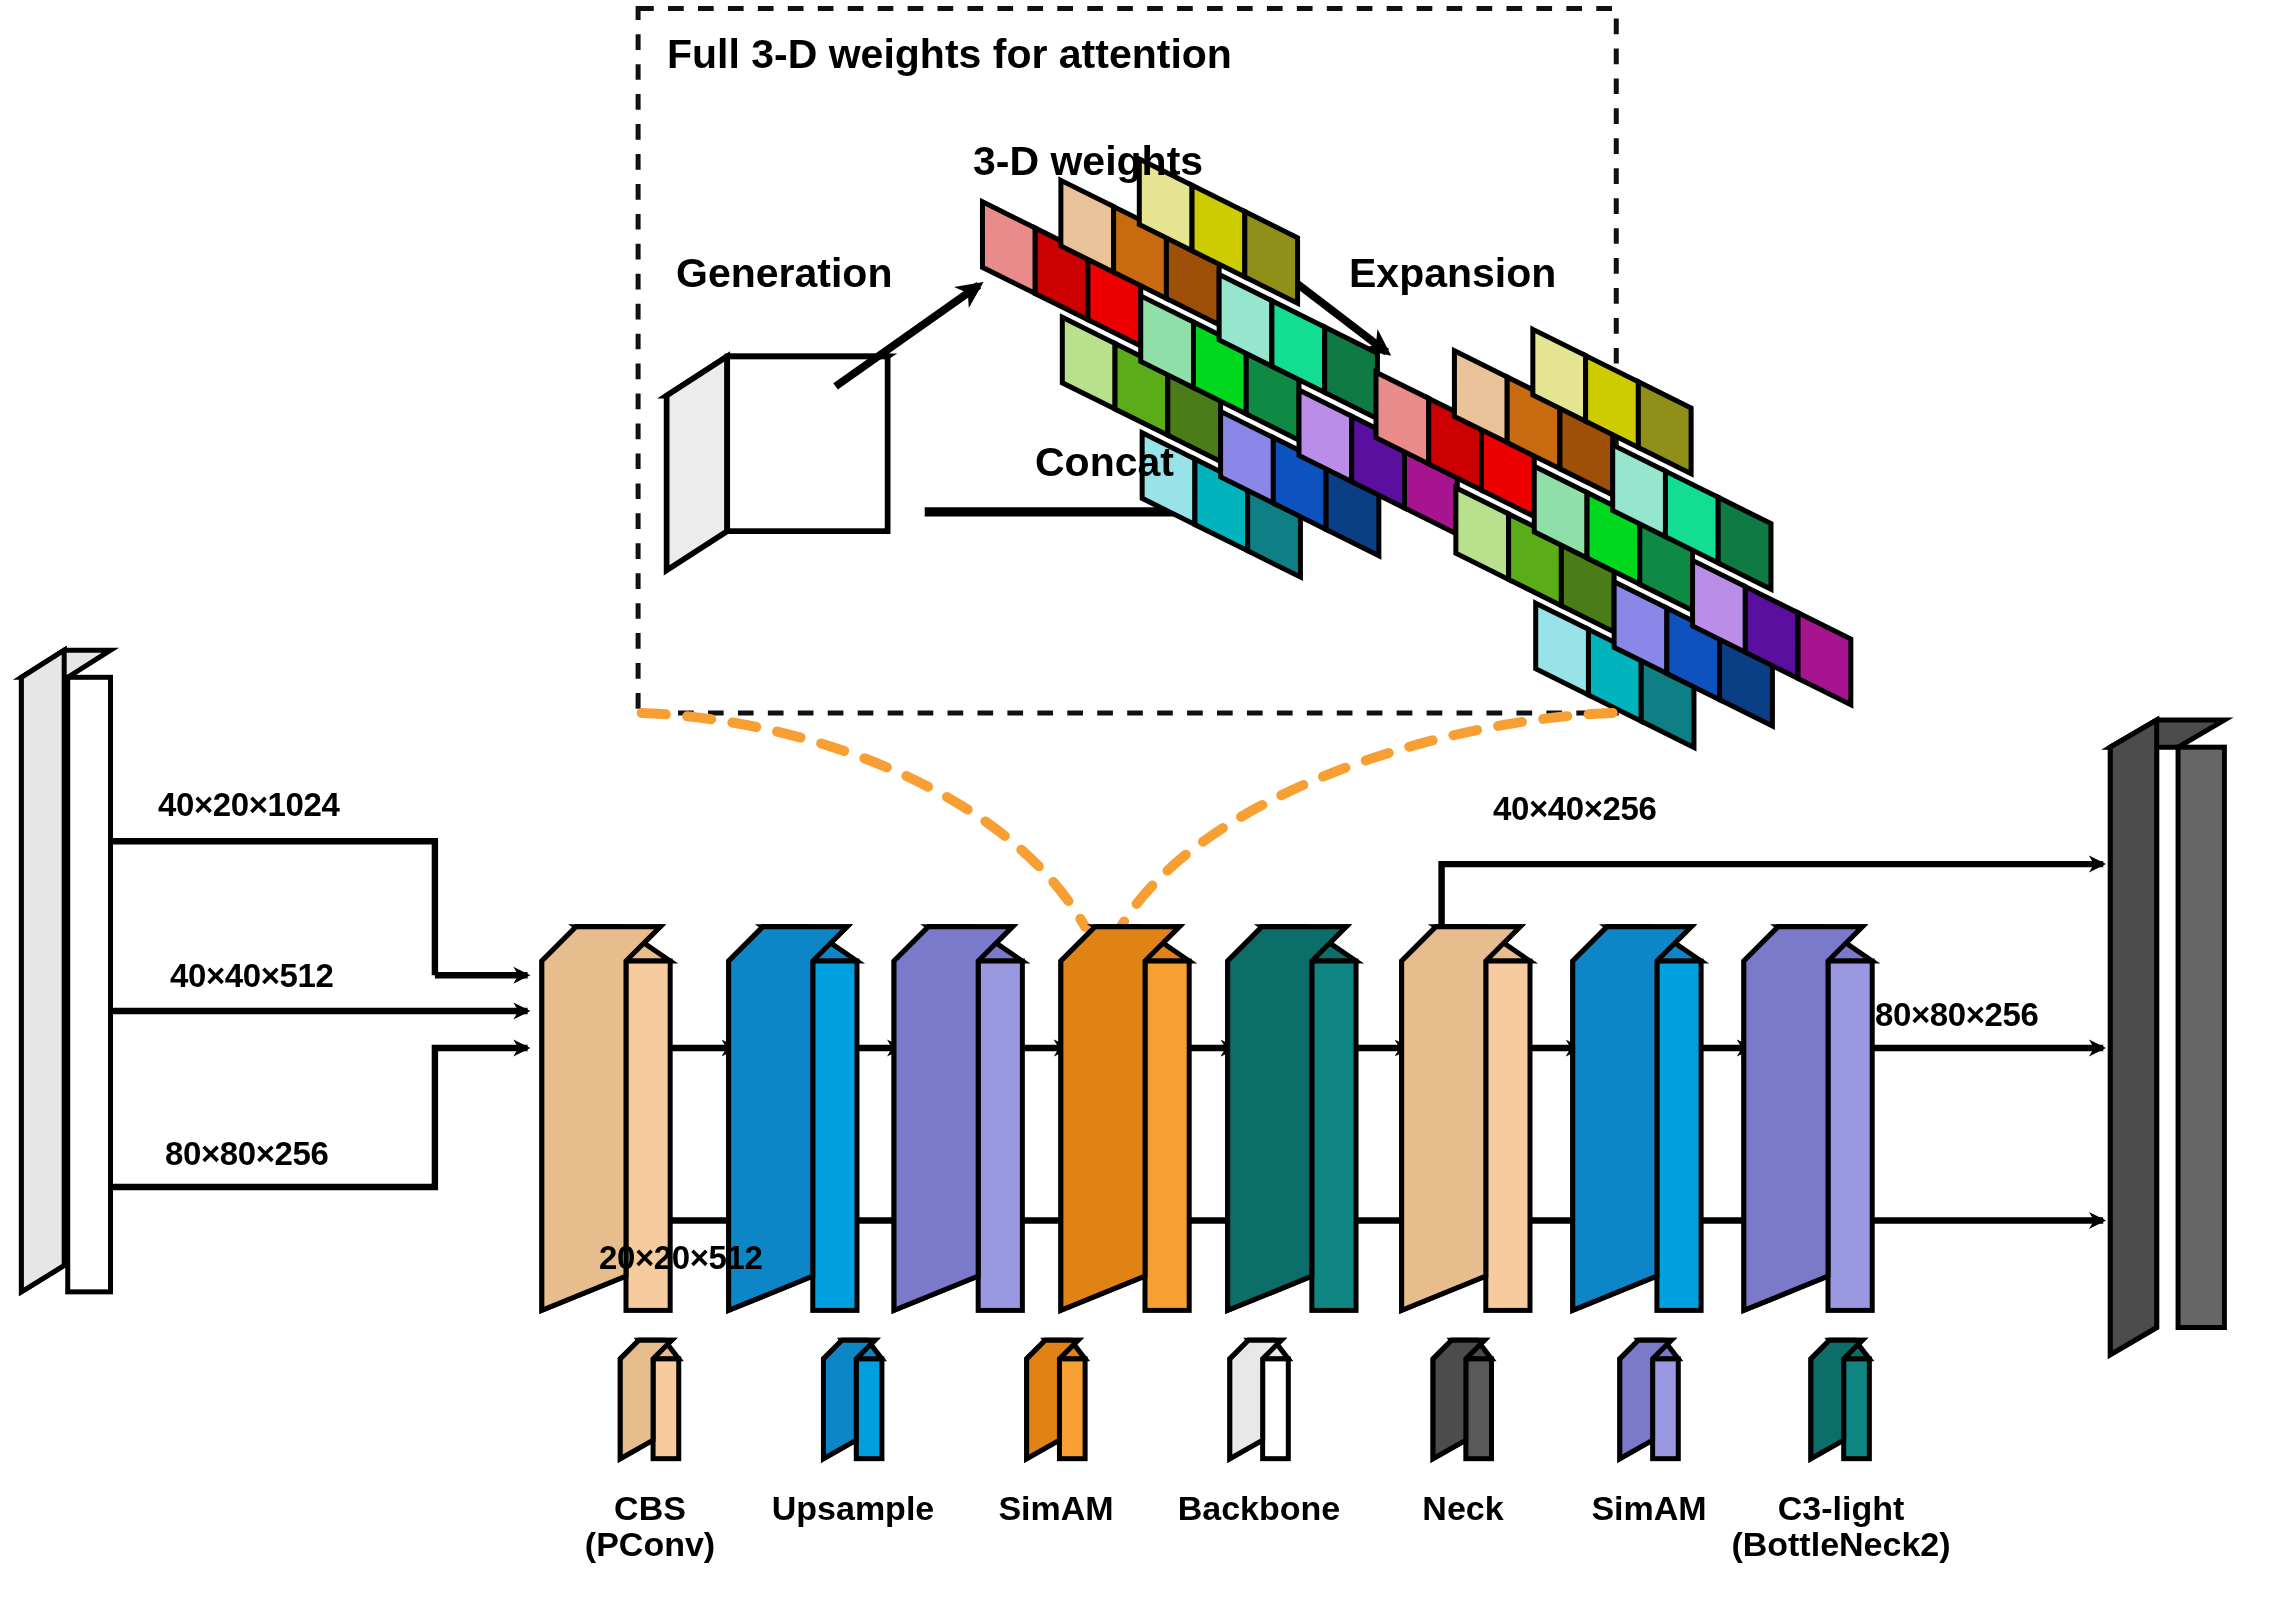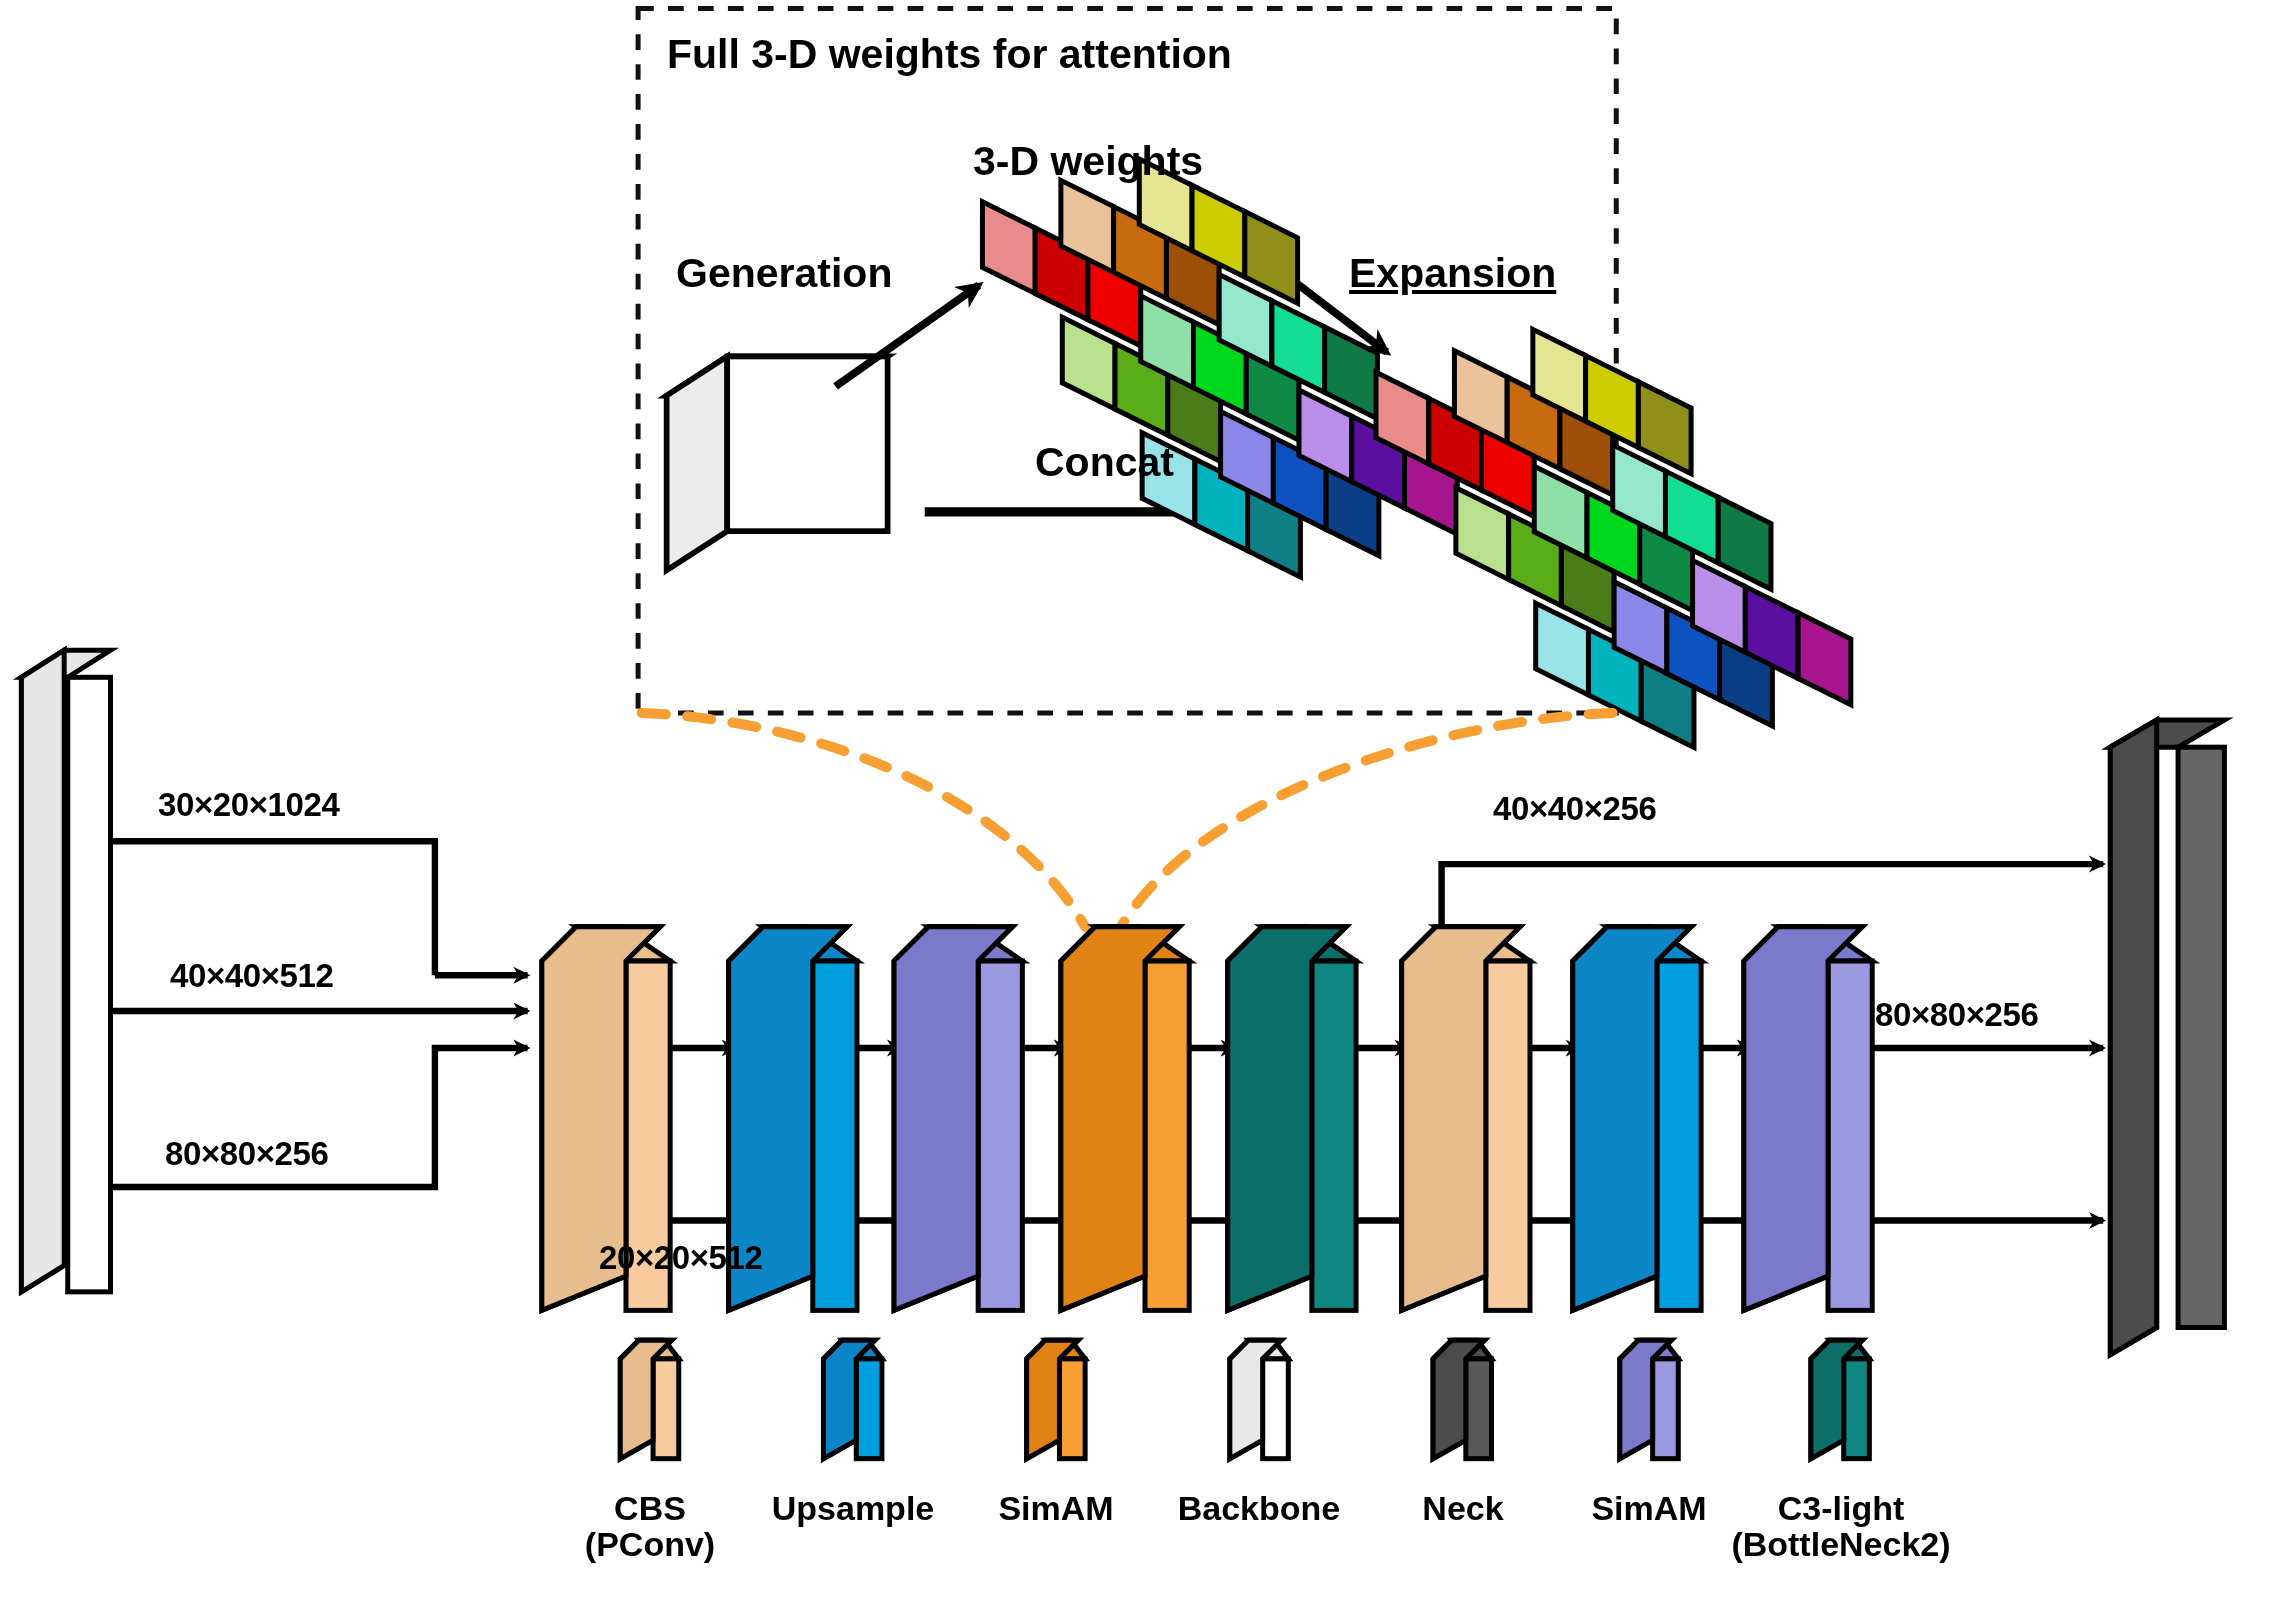--- a/index.html
+++ b/index.html
@@ -239,25 +239,25 @@
         </g>
       </g>
   </svg>
 
   <div class="lbl bigt" style="left:667px;top:34px;">Full 3-D weights for attention</div>
 
   <div class="lbl bigt" style="left:973px;top:141px;">3-D weights</div>
 
   <div class="lbl bigt" style="left:676px;top:253px;">Generation</div>
 
-  <div class="lbl bigt" style="left:1349px;top:253px;text-decoration:underline;">Expansion</div>
+  <div class="lbl bigt" style="left:1349px;top:253px;">Expansion</div>
 
   <div class="lbl bigt" style="left:1035px;top:442px;">Concat</div>
 
-  <div class="lbl dim" style="left:158px;top:788px;">30×20×1024</div>
+  <div class="lbl dim" style="left:158px;top:788px;">40×20×1024</div>
   <div class="lbl dim" style="left:170px;top:959px;">40×40×512</div>
   <div class="lbl dim" style="left:165px;top:1137px;">80×80×256</div>
 
   <div class="lbl dim" style="left:599px;top:1241px;">20×20×512</div>
 
   <div class="lbl dim" style="left:1493px;top:792px;">40×40×256</div>
 
   <div class="lbl dim" style="left:1875px;top:998px;">80×80×256</div>
 
   <div id="legend-text">

